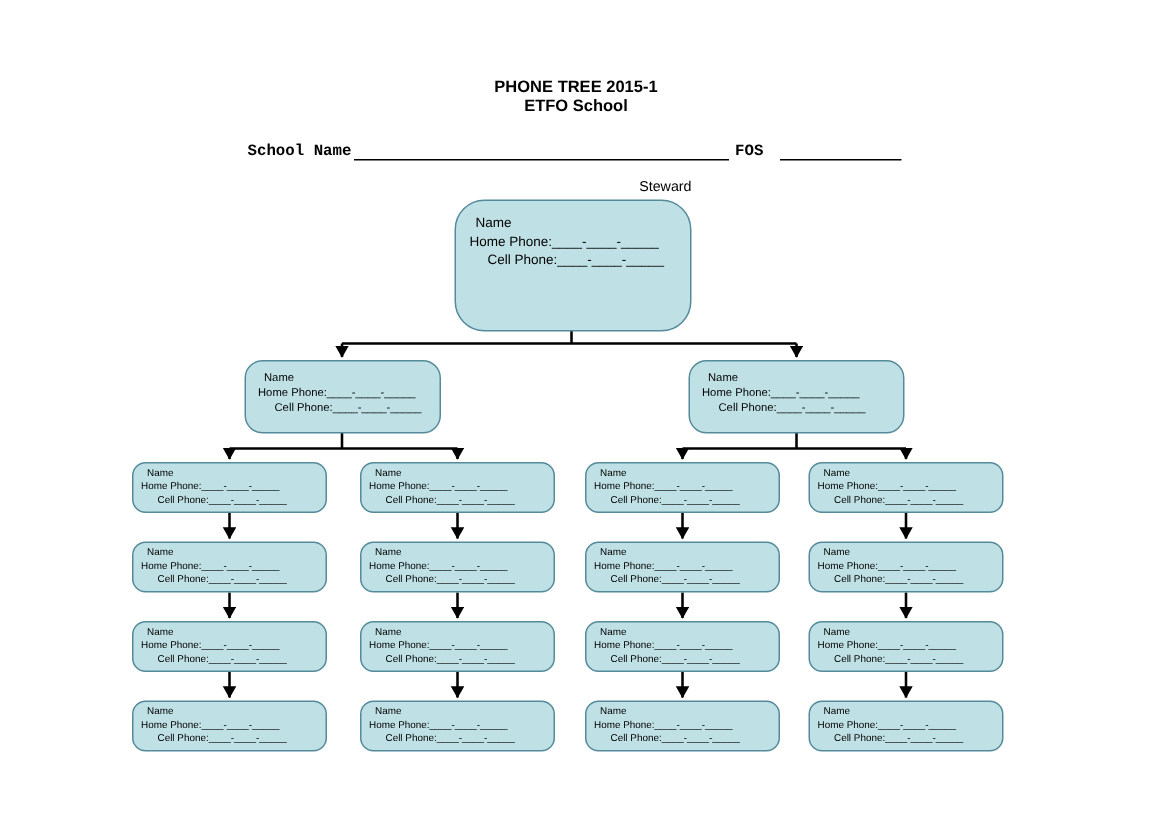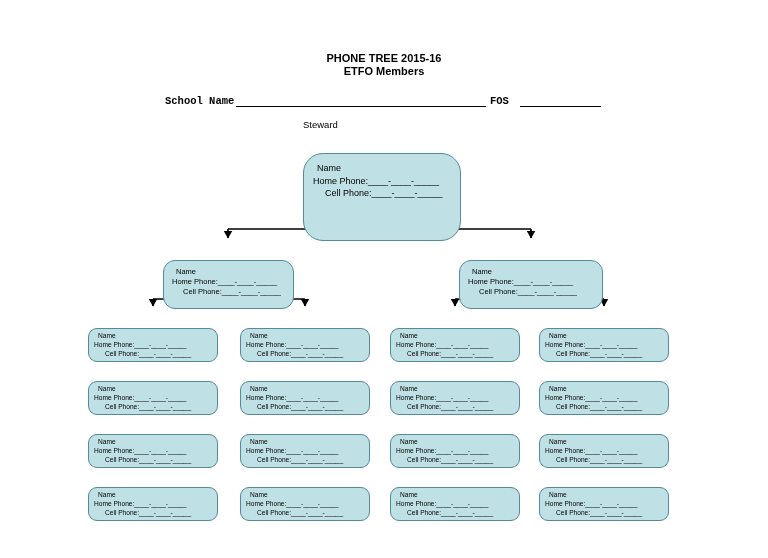--- a/index.html
+++ b/index.html
@@ -13,28 +13,27 @@
     position:relative;width:768px;height:558px;background:#ffffff;
     font-family:"Liberation Sans", sans-serif;color:var(--text);overflow:hidden;
   }
   .title-block{
     position:absolute;left:0;top:52px;width:768px;text-align:center;
     font-weight:bold;font-size:11px;line-height:13px;
   }
   .form-label{position:absolute;font-weight:bold;font-size:10.5px;font-family:Liberation Mono, monospace;}
   .blank-line{position:absolute;border-bottom:1.4px solid #000;height:0;}
   .root-caption{
-    position:absolute;left:303px;top:119px;width:158px;text-align:left;
+    position:absolute;left:303px;top:119px;width:158px;text-align:right;
     font-size:9.5px;
   }
   .box{
     position:absolute;box-sizing:border-box;
     background:var(--node-fill);
     border:1.3px solid var(--node-border);
-    margin-top:20px;
   }
   .box .ln{white-space:nowrap;}
   .lg{border-radius:20px;font-size:9px;line-height:12.5px;padding-top:8px;}
   .lg .n{padding-left:13px;}
   .lg .h{padding-left:9px;}
   .lg .c{padding-left:21px;}
   .md{border-radius:12px;font-size:7.5px;line-height:10px;padding-top:6px;}
   .md .n{padding-left:12px;}
   .md .h{padding-left:8px;}
   .md .c{padding-left:19px;}
@@ -45,22 +44,22 @@
   .connector{position:absolute;left:0;top:0;pointer-events:none;}
   .connector path{stroke:var(--line);stroke-width:1.7;fill:none;}
   .connector #ah polygon{fill:var(--line);stroke:none;}
 </style>
 </head>
 <body>
 
 <div class="page">
 
   <div class="title-block">
-    <div>PHONE TREE 2015-16</div>
-    <div>ETFO Members</div>
+    <div>PHONE TREE 2015-1</div>
+    <div>ETFO School</div>
   </div>
 
   <span class="form-label" style="left:165px;top:95px">School Name</span>
   <div class="blank-line" style="left:236px;top:106px;width:250px"></div>
   <span class="form-label" style="left:490px;top:95px">FOS</span>
   <div class="blank-line" style="left:520px;top:106px;width:81px"></div>
 
   <div class="root-caption">Steward</div>
 
   <svg class="connector" width="768" height="558">

